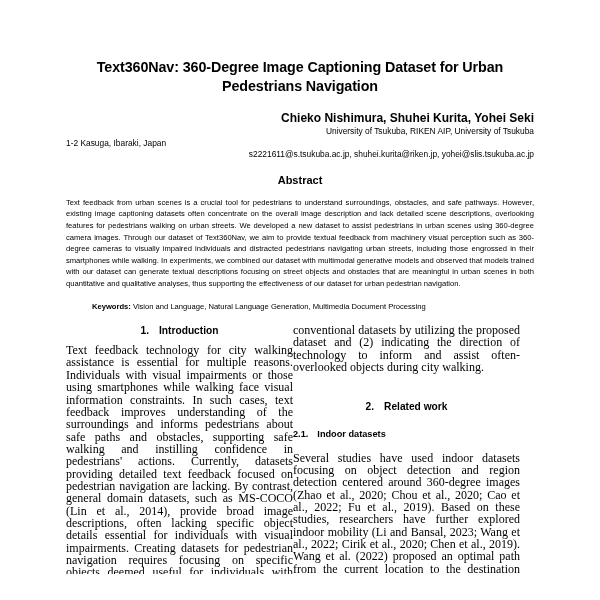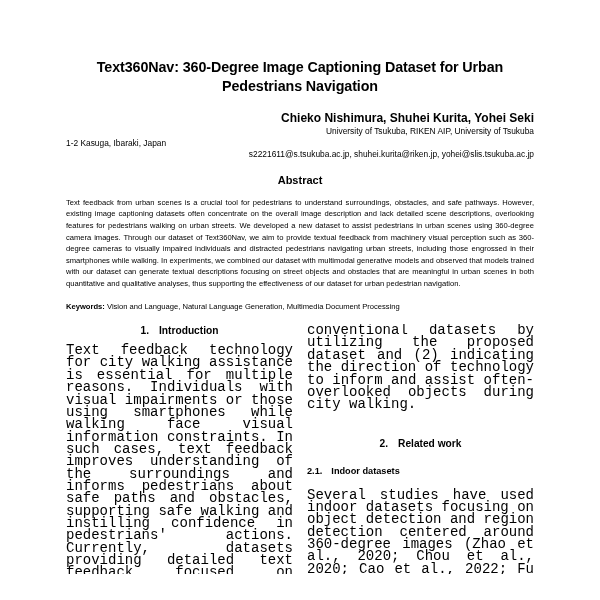--- a/index.html
+++ b/index.html
@@ -76,29 +76,29 @@
     line-height: 11.6px;
     text-align: justify;
     text-justify: inter-word;
   }
   .keywords {
     margin-top: 11px;
     font-family: "Liberation Sans", sans-serif;
     font-size: 7.6px;
     line-height: 11.6px;
     text-align: left;
+    margin-left: 26px;
   }
   .keywords b {
     font-weight: bold;
   }
   
   .columns {
     margin-top: 12px;
     display: flex;
-    gap: 14px;
     height: 250px;
     overflow: hidden;
   }
   .col {
     width: 227px;
     overflow: hidden;
   }
   .sec-head {
     font-family: "Liberation Sans", sans-serif;
     font-weight: bold;
@@ -115,22 +115,22 @@
     font-weight: bold;
     font-size: 9.2px;
     line-height: 13px;
     text-align: left;
     margin: 0 0 4px 0;
   }
   .subsec-head .num {
     margin-right: 9px;
   }
   .para {
-    font-family: Liberation Mono, monospace;
-    font-size: 14px;
+    font-family: Liberation Serif, serif;
+    font-size: 12px;
     line-height: 12.35px;
     text-align: justify;
     text-justify: inter-word;
     margin: 0;
     hyphens: manual;
   }
   .spacer-sec {
     height: 26px;
   }
   .spacer-sub {

